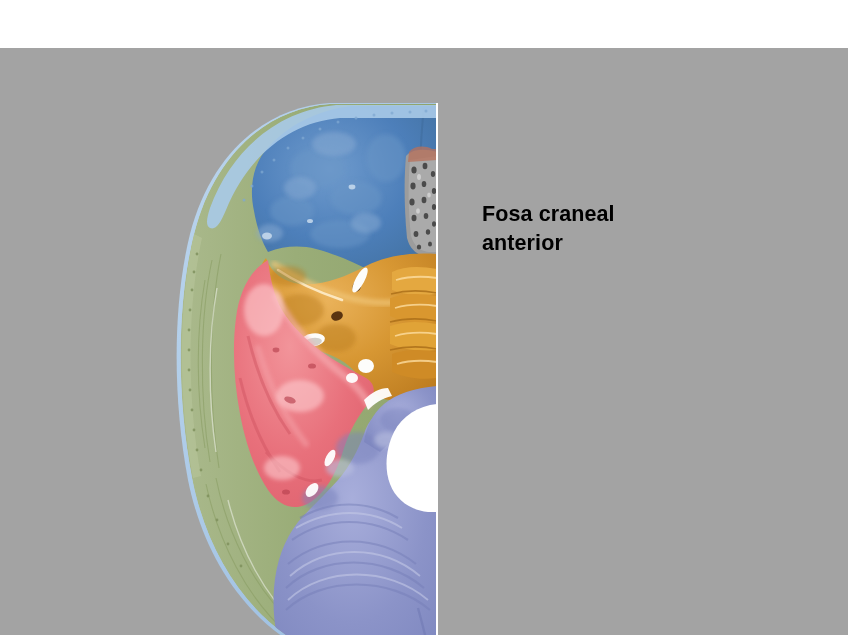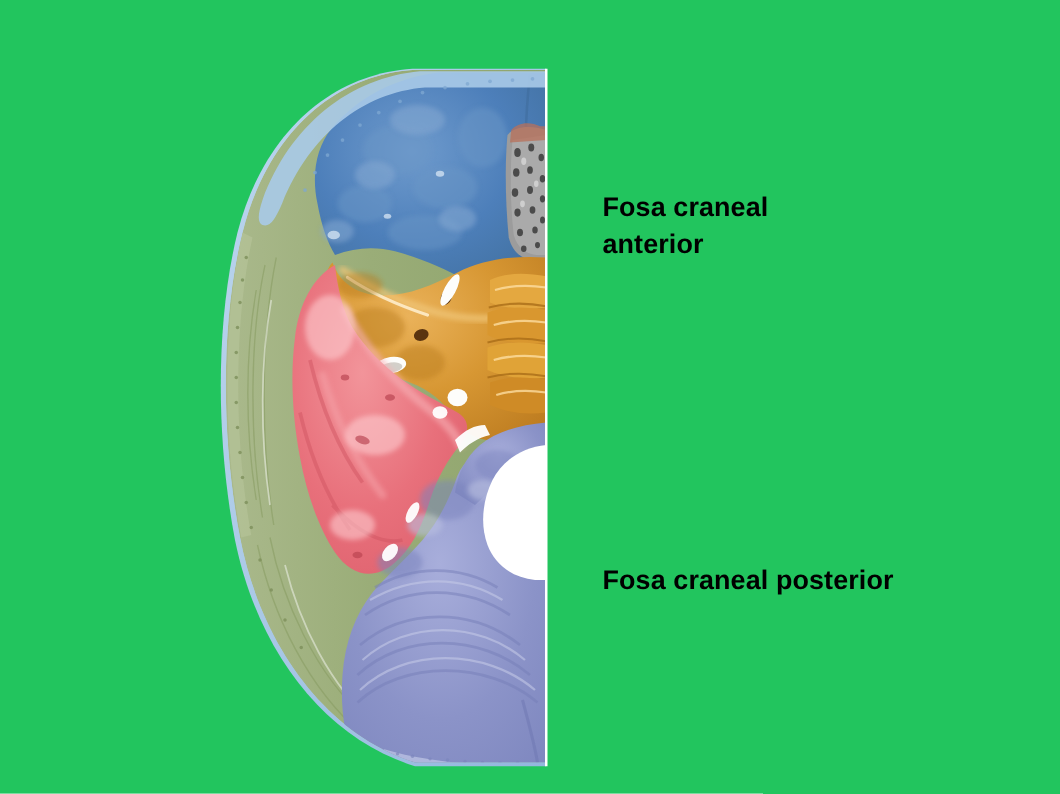--- a/index.html
+++ b/index.html
@@ -12,21 +12,22 @@
     width: 848px;
     height: 635px;
     position: relative;
     overflow: hidden;
     font-family: "Liberation Sans", sans-serif;
   }
 
   #slide {
     position: absolute;
     inset: 0;
-    background: #22c55e;
+    background: #a3a3a3;
+    margin-top: 48px;
   }
 
   
   #figure {
     position: absolute;
     left: 0px;
     top: 0px;
     width: 460px;
     height: 635px;
   }
@@ -416,15 +417,14 @@
       </g>
 
       <rect x="436" y="55" width="2" height="558" fill="#ffffff"></rect>
     </svg>
   </div>
 
   <div class="label" id="label-anterior">Fosa craneal
 anterior</div>
 
 
-  <div class="label" id="label-posterior">Fosa craneal posterior</div>
 
 </div>
 
 </body></html>

